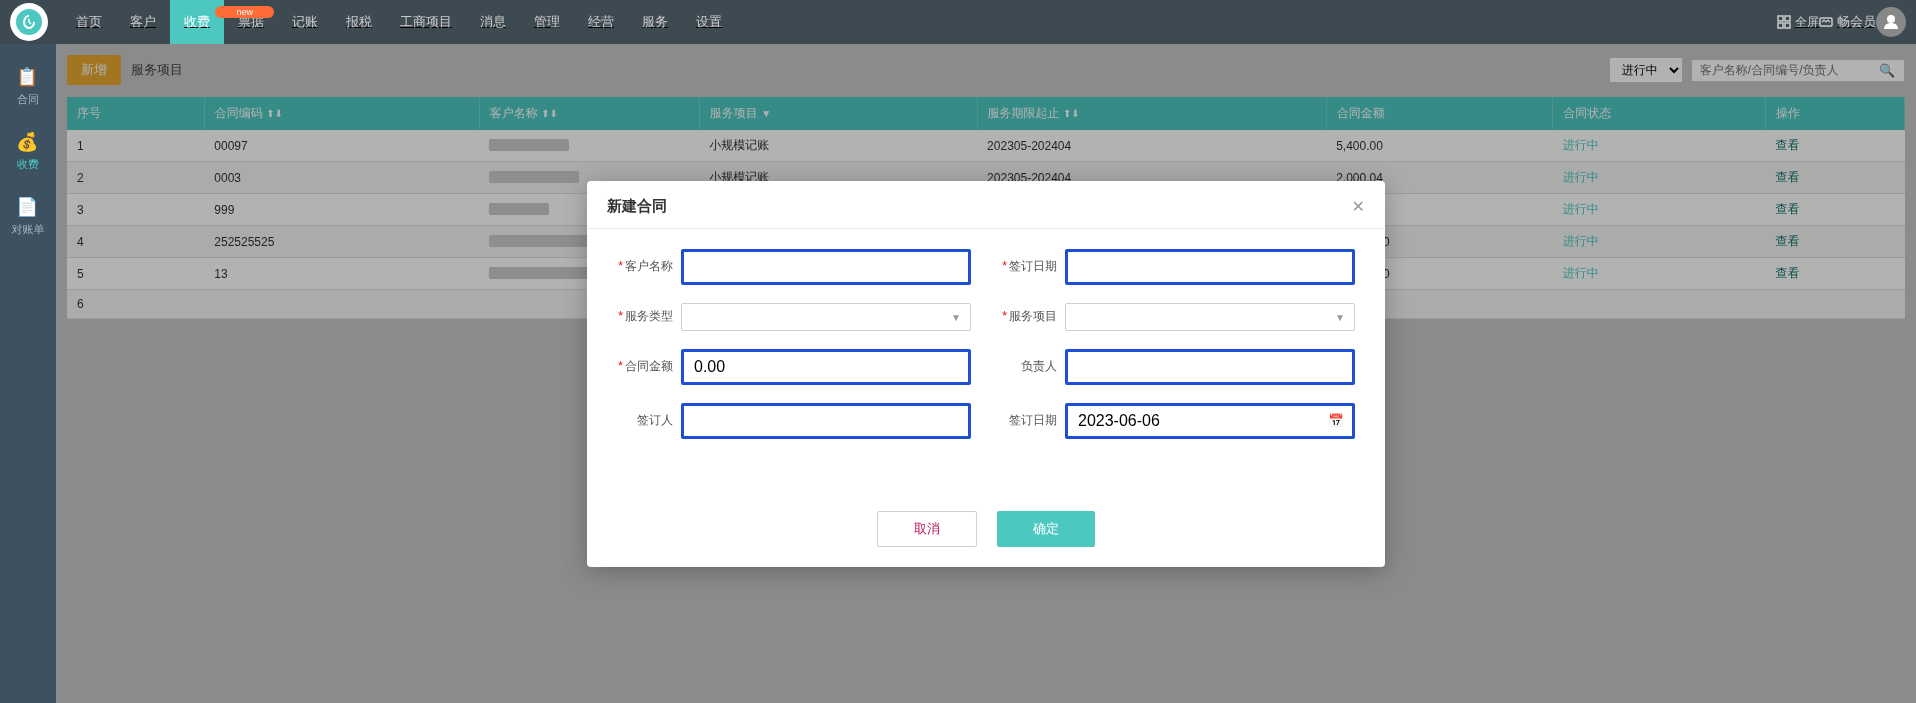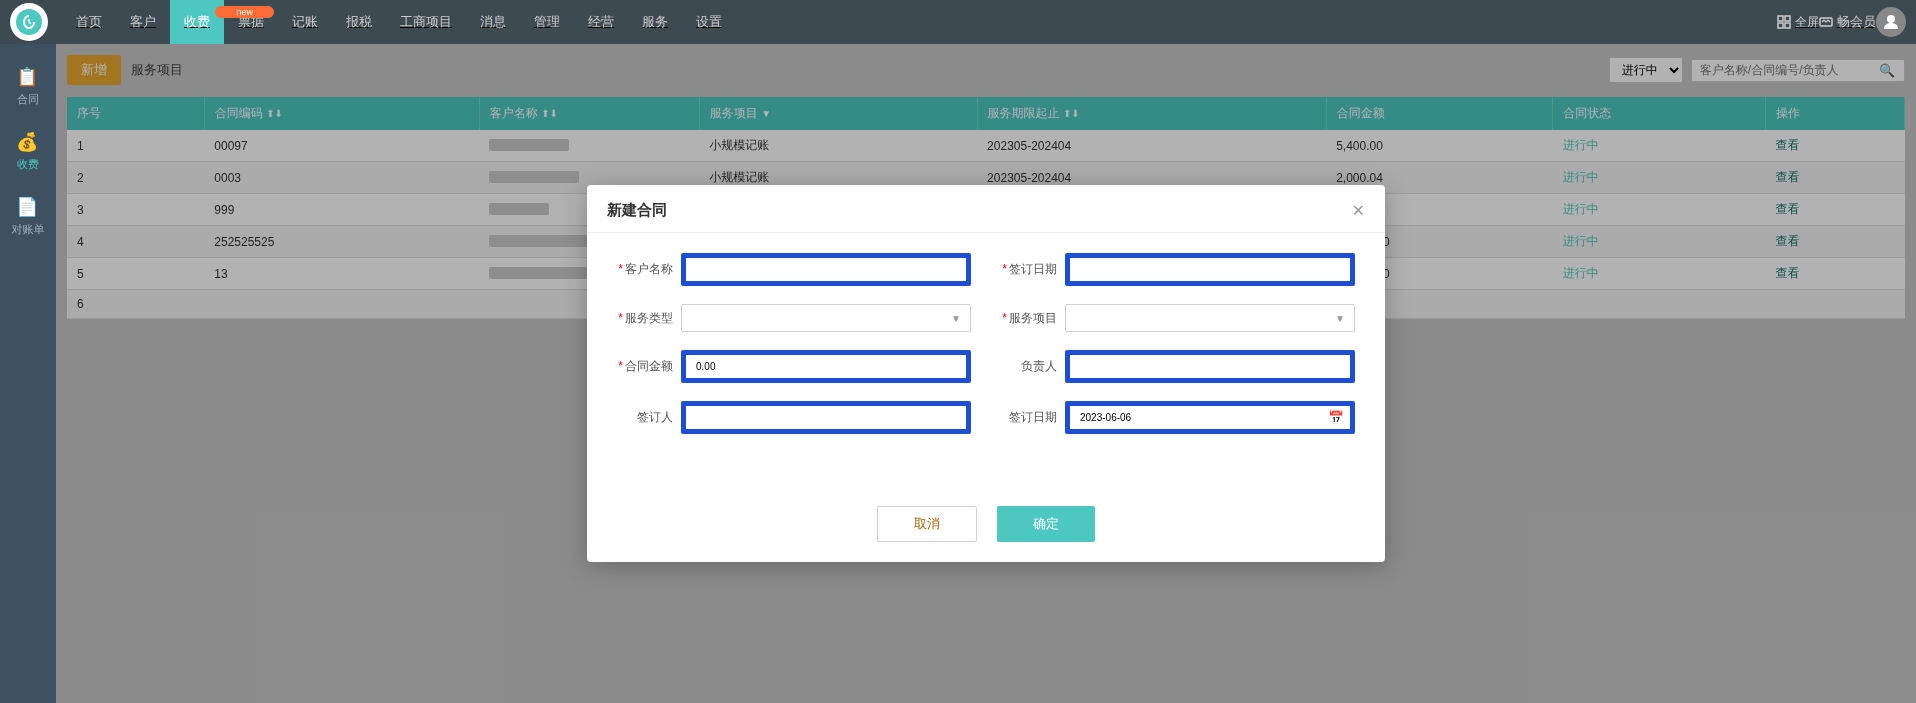--- a/index.html
+++ b/index.html
@@ -144,40 +144,40 @@
     .form-field {
       flex: 1; display: flex; align-items: center; gap: 8px;
     }
     .form-label {
       font-size: 12px; color: #555; white-space: nowrap; min-width: 56px; text-align: right;
     }
     .form-label.required::before {
       content: '*'; color: red; margin-right: 2px;
     }
     .form-input {
-      flex: 1; border: 5px solid #1d4ed8; padding: 6px 10px;
-      font-size: 10px; outline: none; border-radius: 2px;
+      flex: 1; border: 3px solid #1d4ed8; padding: 6px 10px;
+      font-size: 16px; outline: none; border-radius: 2px;
     }
     .form-select-wrap {
       flex: 1; position: relative; display: flex; align-items: center;
     }
     .form-select-wrap select {
       flex: 1; border: 1px solid #d0d0d0; padding: 6px 30px 6px 10px;
       font-size: 12px; outline: none; border-radius: 2px;
       appearance: none; -webkit-appearance: none; background: #fff; cursor: pointer;
     }
     .form-select-arrow {
       position: absolute; right: 10px; top: 50%; transform: translateY(-50%);
       color: #999; pointer-events: none; font-size: 10px;
     }
     .modal-footer {
       padding: 16px 30px 20px; display: flex; justify-content: center; gap: 20px;
     }
     .btn-cancel {
-      background: #fff; border: 1px solid #d0d0d0; color: #a16207;
+      background: #fff; border: 1px solid #d0d0d0; color: #be185d;
       padding: 8px 36px; font-size: 13px; cursor: pointer; border-radius: 2px;
     }
     .btn-confirm {
       background: #4dc8c0; border: none; color: #fff;
       padding: 8px 36px; font-size: 13px; cursor: pointer; border-radius: 2px;
     }
   </style>
 </head>
 <body>
 

